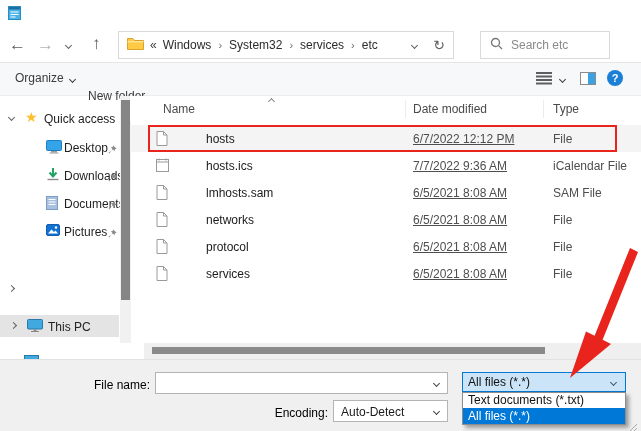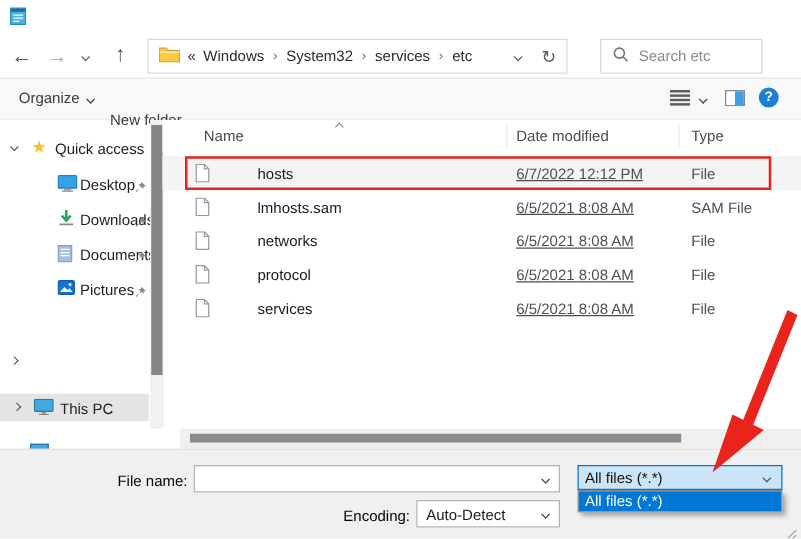--- a/index.html
+++ b/index.html
@@ -295,63 +295,77 @@
           <path d="M1 .5h6.5L11 4v10.5H1z" fill="#fff" stroke="#9a9a9a"></path>
           <path d="M7.5 .5V4H11" fill="none" stroke="#9a9a9a"></path>
         </svg>
     </span>
 
     <span class="f-name">hosts</span>
     <span class="f-date">6/7/2022 12:12 PM</span>
     <span class="f-type">File</span>
   </div>
     <div class="row">
-    <span class="ficon ic-file">
-      <svg width="12" height="15">
-          <path d="M1 .5h6.5L11 4v10.5H1z" fill="#fff" stroke="#9a9a9a"></path>
-          <path d="M7.5 .5V4H11" fill="none" stroke="#9a9a9a"></path>
-        </svg>
-    </span>
-
-    <span class="f-name">lmhosts.sam</span>
-    <span class="f-date">6/5/2021 8:08 AM</span>
-    <span class="f-type">SAM File</span>
+
+    <span class="ficon ic-cal">
+      <svg width="13" height="14">
+          <rect x="0.5" y="1.5" width="12" height="12" fill="#fff" stroke="#9a9a9a"></rect>
+          <line x1="0.5" y1="4" x2="12.5" y2="4" stroke="#9a9a9a"></line>
+          <line x1="3" y1="0.5" x2="3" y2="2.5" stroke="#9a9a9a"></line>
+          <line x1="10" y1="0.5" x2="10" y2="2.5" stroke="#9a9a9a"></line>
+        </svg>
+    </span>
+    <span class="f-name">hosts.ics</span>
+    <span class="f-date">7/7/2022 9:36 AM</span>
+    <span class="f-type">iCalendar File</span>
   </div>
     <div class="row">
     <span class="ficon ic-file">
       <svg width="12" height="15">
           <path d="M1 .5h6.5L11 4v10.5H1z" fill="#fff" stroke="#9a9a9a"></path>
           <path d="M7.5 .5V4H11" fill="none" stroke="#9a9a9a"></path>
         </svg>
     </span>
 
-    <span class="f-name">networks</span>
+    <span class="f-name">lmhosts.sam</span>
     <span class="f-date">6/5/2021 8:08 AM</span>
-    <span class="f-type">File</span>
+    <span class="f-type">SAM File</span>
   </div>
     <div class="row">
     <span class="ficon ic-file">
       <svg width="12" height="15">
           <path d="M1 .5h6.5L11 4v10.5H1z" fill="#fff" stroke="#9a9a9a"></path>
           <path d="M7.5 .5V4H11" fill="none" stroke="#9a9a9a"></path>
         </svg>
     </span>
 
-    <span class="f-name">protocol</span>
+    <span class="f-name">networks</span>
     <span class="f-date">6/5/2021 8:08 AM</span>
     <span class="f-type">File</span>
   </div>
     <div class="row">
     <span class="ficon ic-file">
       <svg width="12" height="15">
           <path d="M1 .5h6.5L11 4v10.5H1z" fill="#fff" stroke="#9a9a9a"></path>
           <path d="M7.5 .5V4H11" fill="none" stroke="#9a9a9a"></path>
         </svg>
     </span>
 
+    <span class="f-name">protocol</span>
+    <span class="f-date">6/5/2021 8:08 AM</span>
+    <span class="f-type">File</span>
+  </div>
+    <div class="row">
+    <span class="ficon ic-file">
+      <svg width="12" height="15">
+          <path d="M1 .5h6.5L11 4v10.5H1z" fill="#fff" stroke="#9a9a9a"></path>
+          <path d="M7.5 .5V4H11" fill="none" stroke="#9a9a9a"></path>
+        </svg>
+    </span>
+
     <span class="f-name">services</span>
     <span class="f-date">6/5/2021 8:08 AM</span>
     <span class="f-type">File</span>
   </div>
   </div>
 
 <div id="annotation-rect" class="abs" style="border: 2px solid rgb(232, 36, 29);"></div>
 
 <div id="hscroll-track" class="abs"></div>
 <div id="hscroll-thumb" class="abs"></div>
@@ -364,20 +378,21 @@
 <span id="encoding-label" class="flabel">Encoding:</span>
 <div id="encoding-select" class="abs"></div>
 <span id="encoding-value" class="abs">Auto-Detect</span>
 <span id="encoding-chevron" class="abs chev down small" style="border-color:#444"></span>
 
 <div id="filetype-combo" class="abs"></div>
 <span id="filetype-value" class="abs">All files  (*.*)</span>
 <span id="filetype-chevron" class="abs chev down small" style="border-color:#3b5a75"></span>
 
 <div id="filetype-dropdown" class="abs">
+  <div class="ft-option">Text documents (*.txt)</div>
   <div class="ft-option selected" style="background: rgb(0, 120, 215);">All files  (*.*)</div>
 </div>
 
 <span id="resize-grip" class="abs">
   <svg width="8" height="8">
       <line x1="7" y1="0" x2="0" y2="7" stroke="#a9a9a9"></line>
       <line x1="7" y1="4" x2="4" y2="7" stroke="#a9a9a9"></line>
     </svg>
 </span>
 

